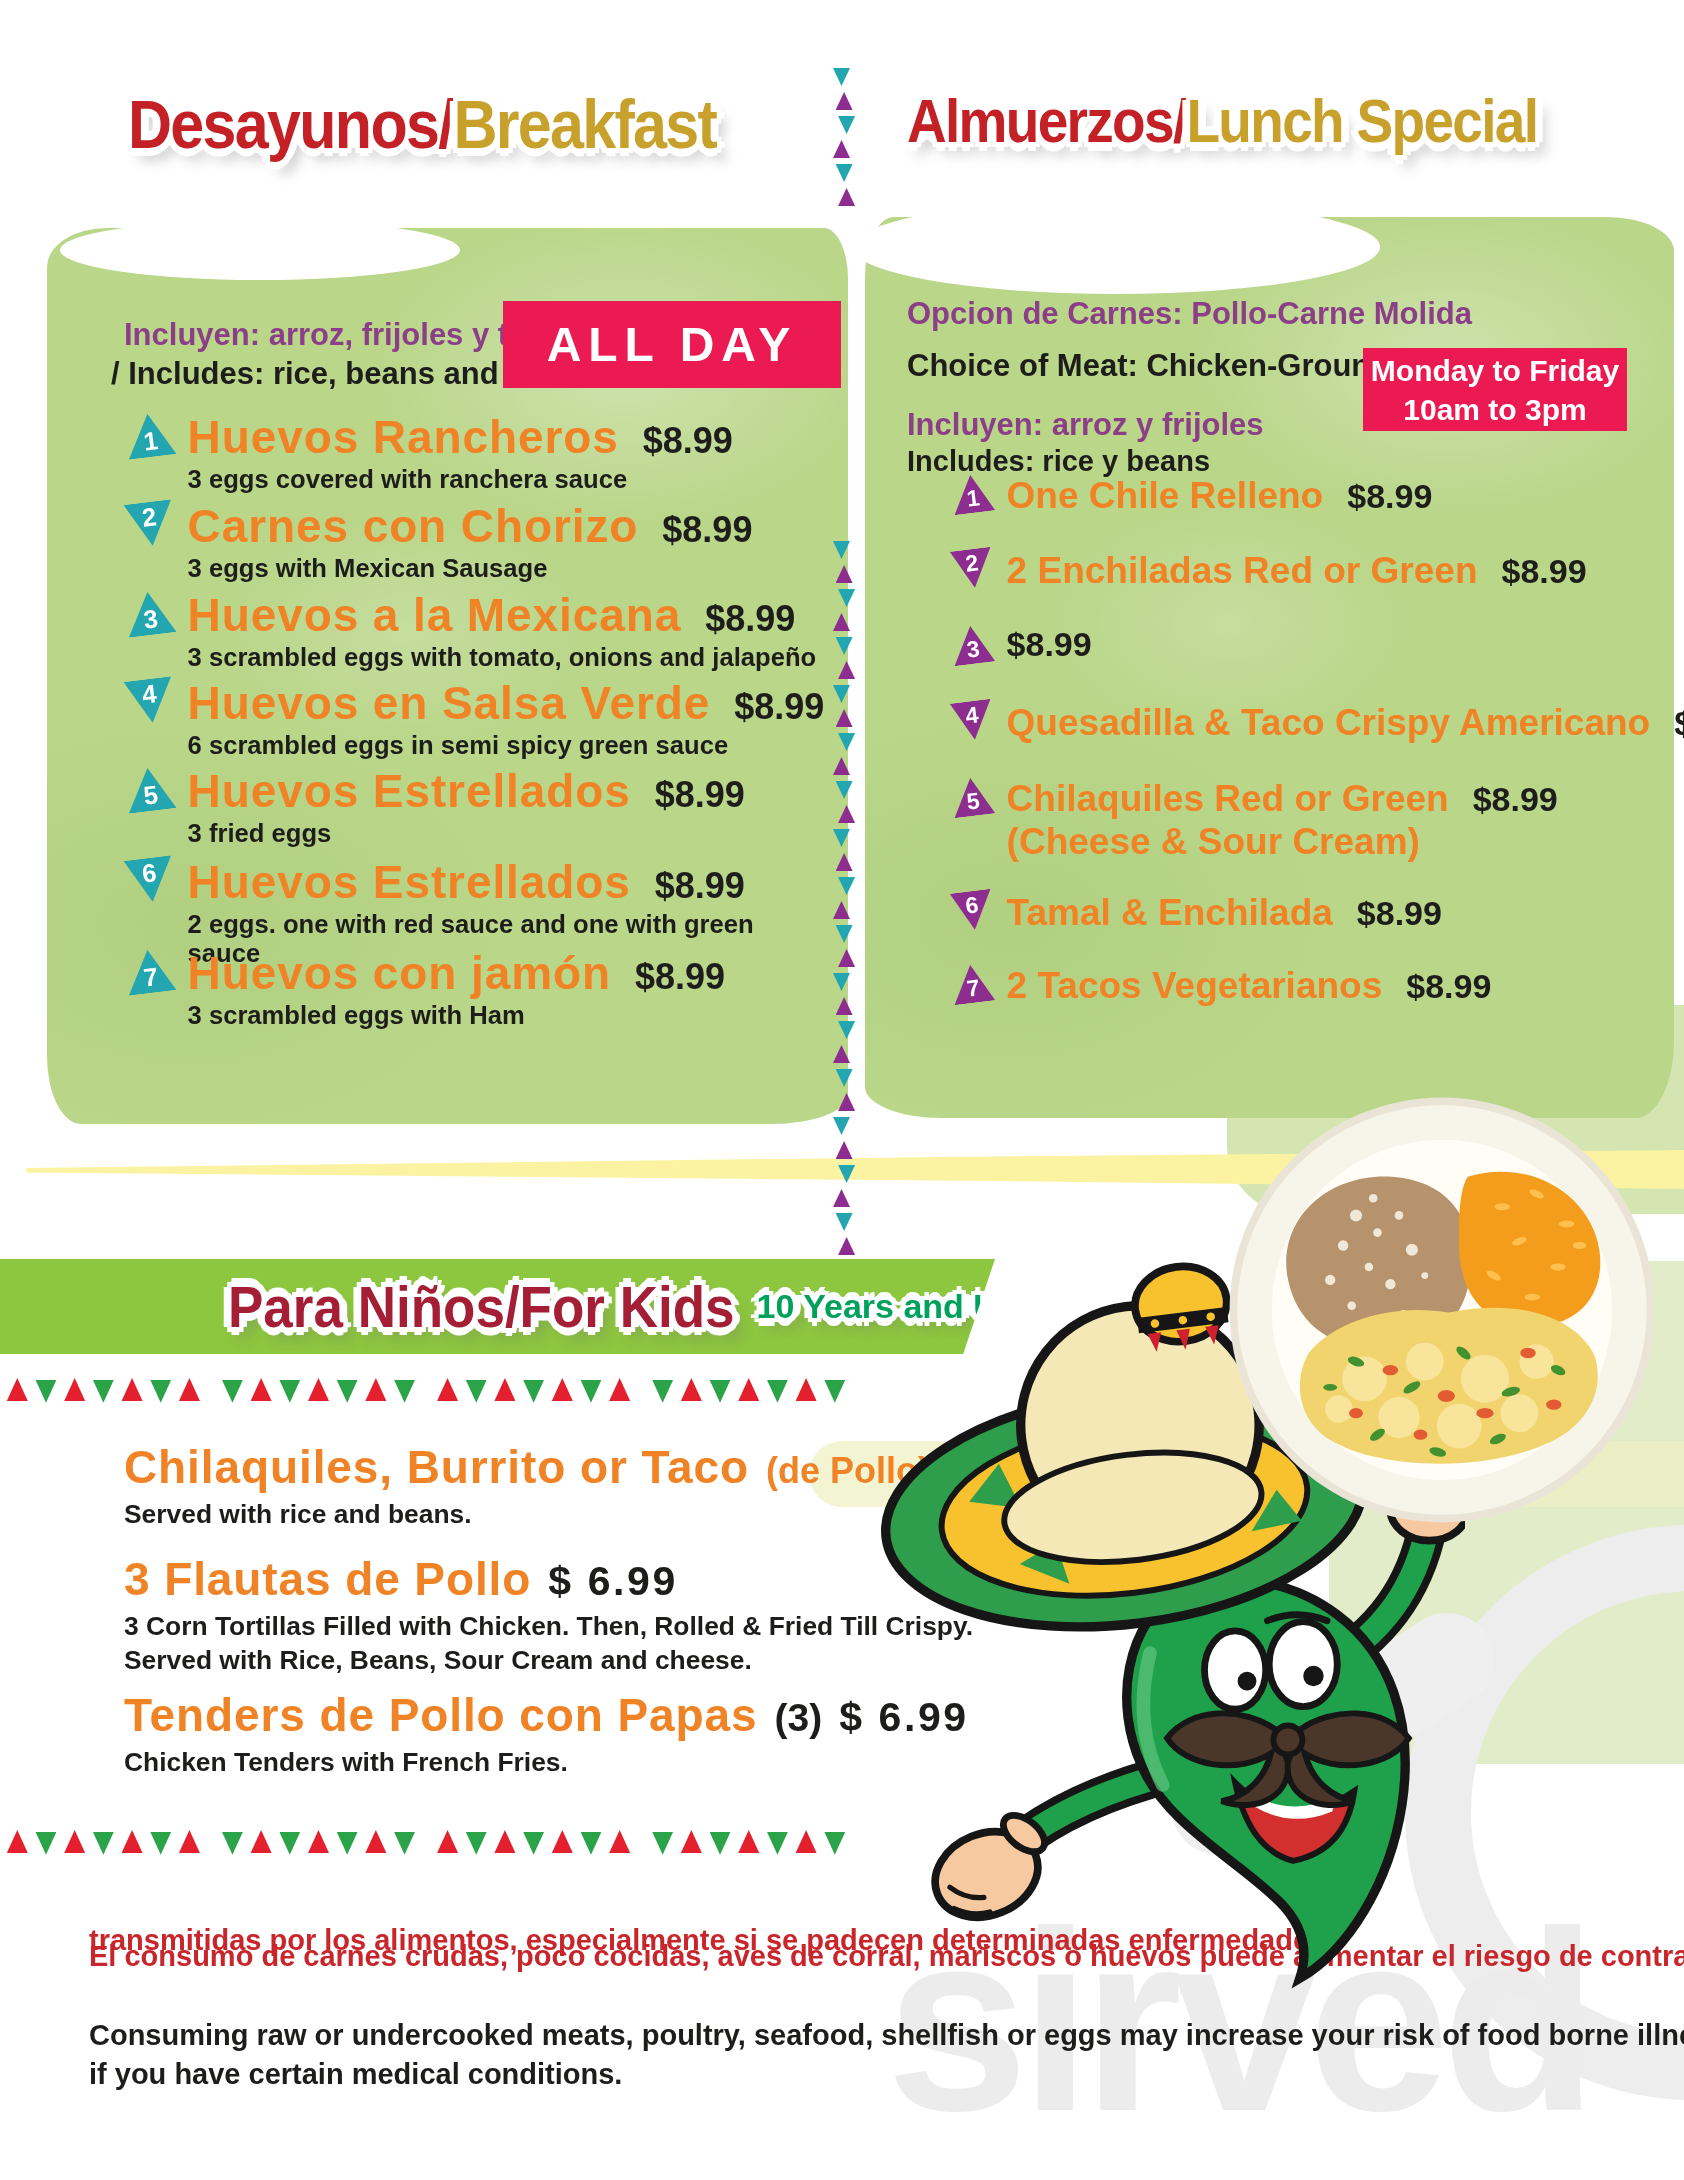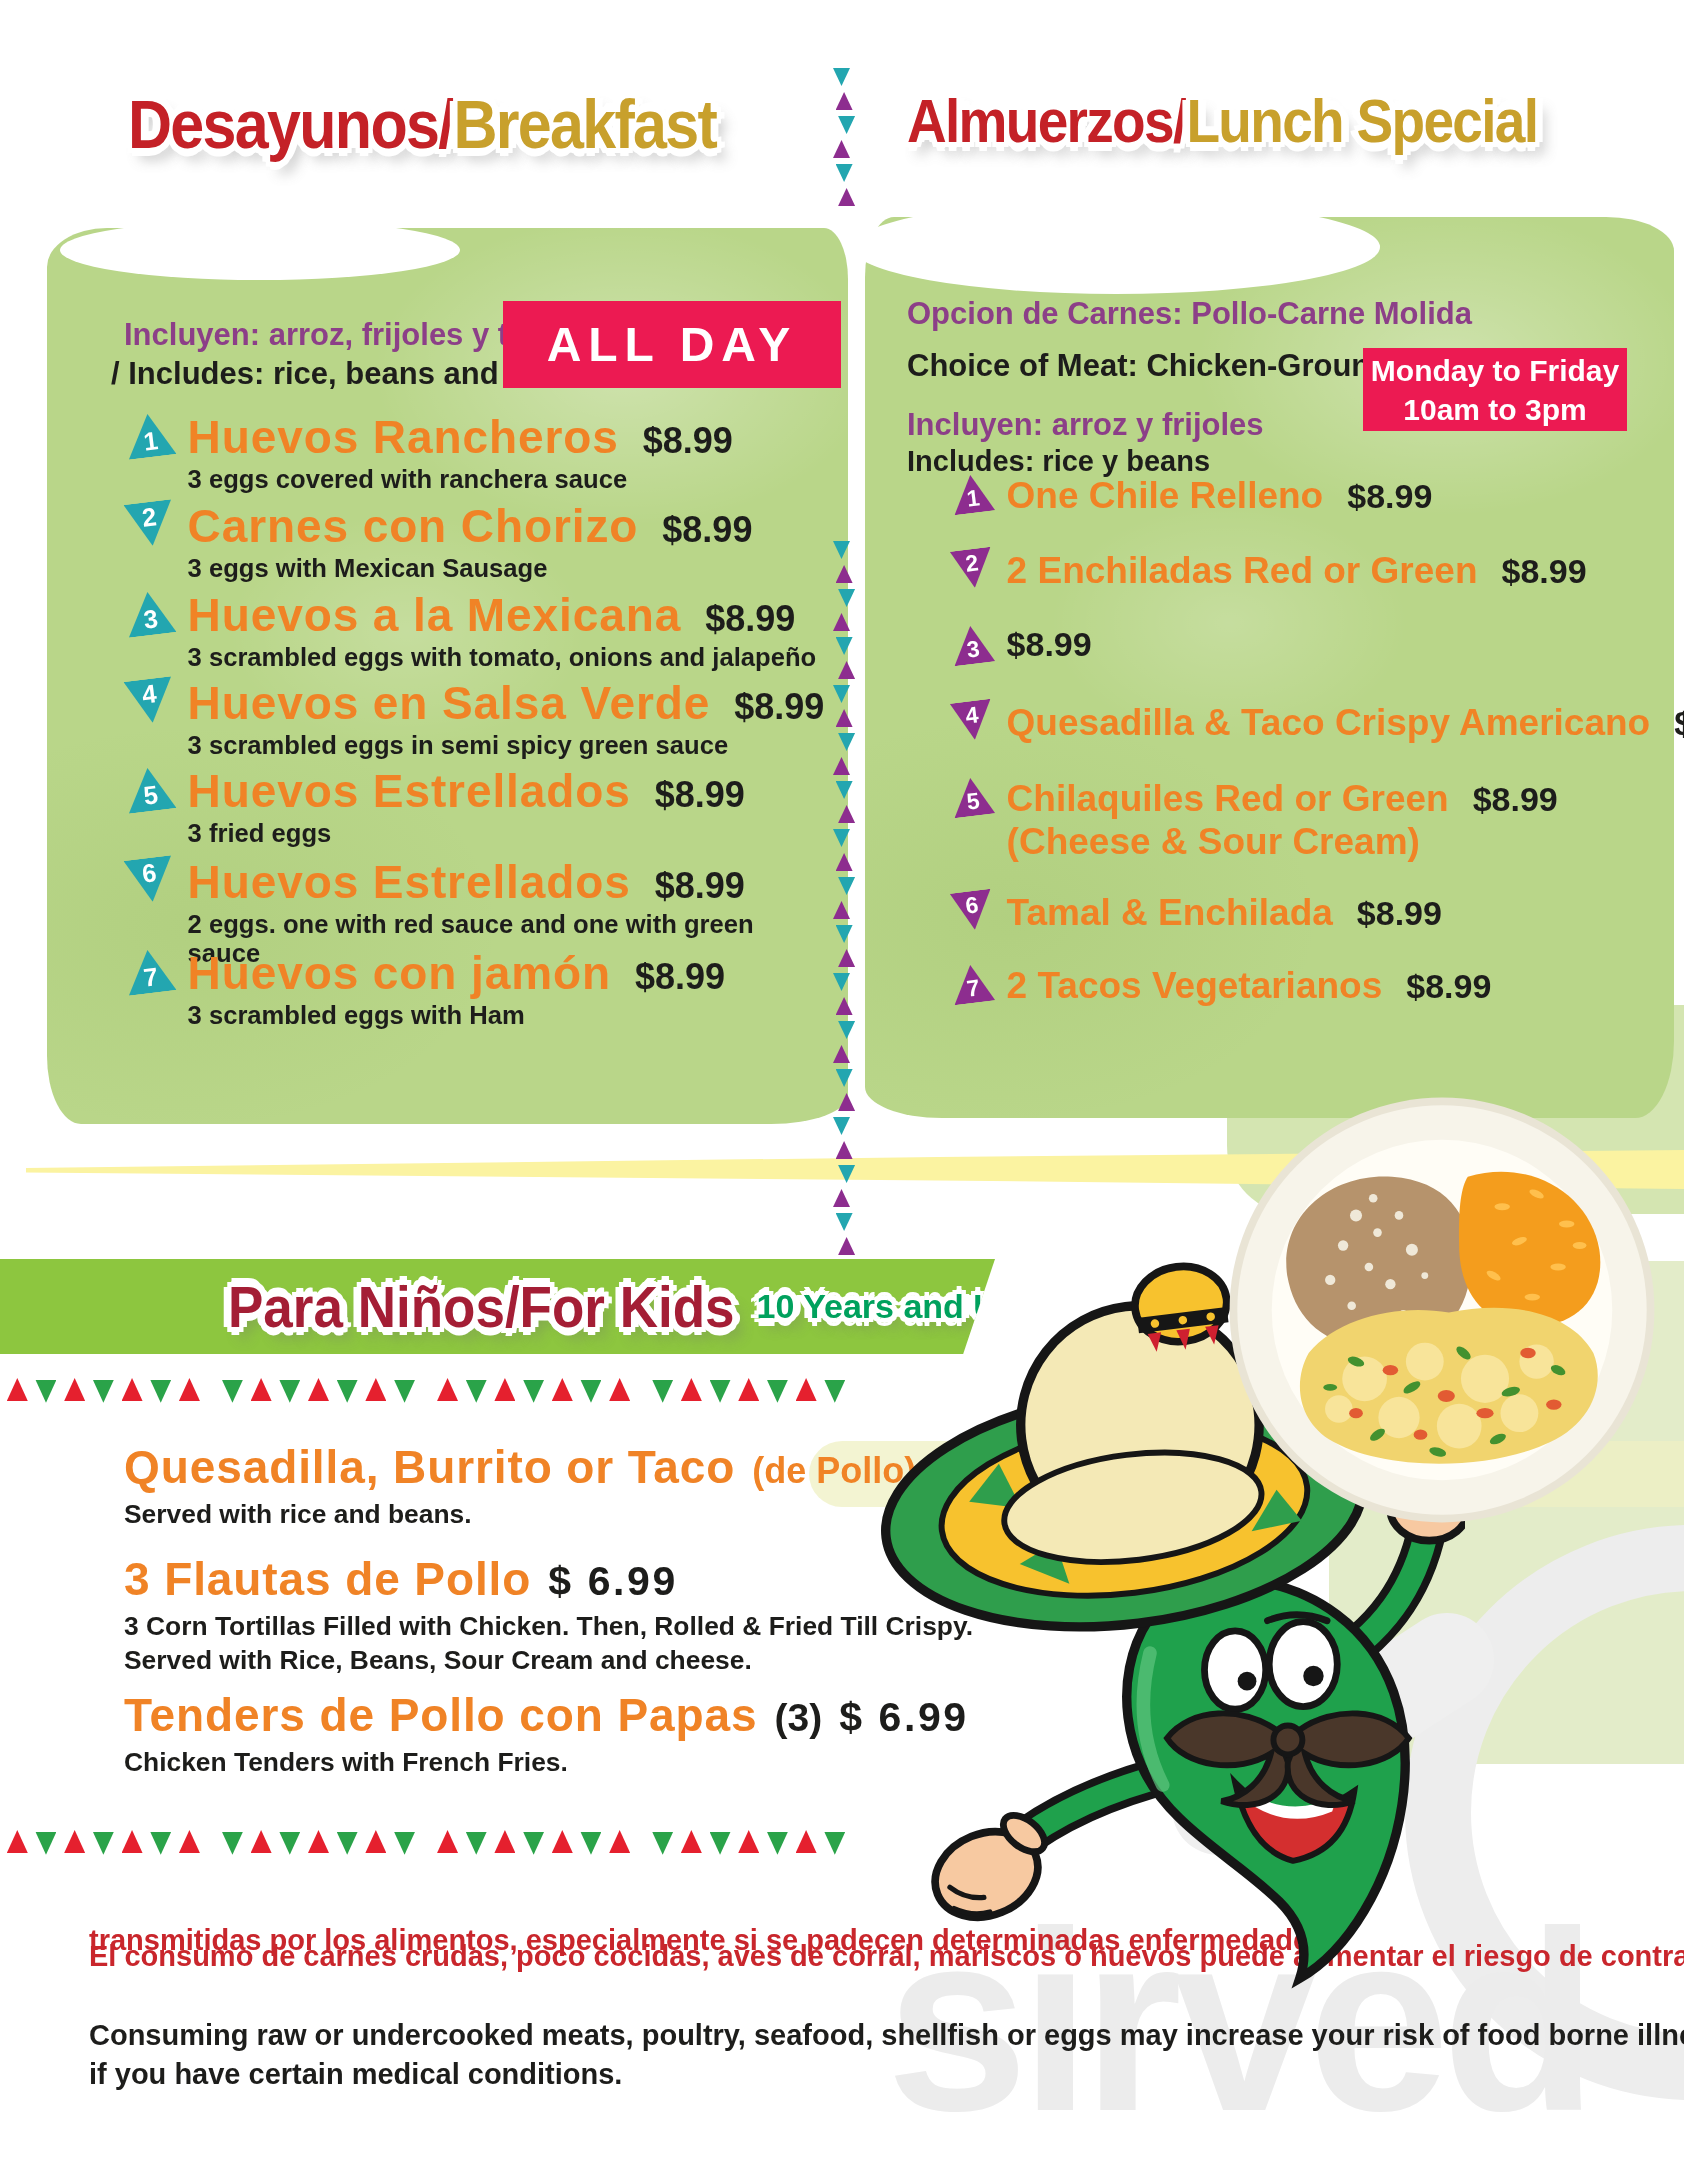--- a/index.html
+++ b/index.html
@@ -166,21 +166,21 @@
   </div>
   <div class="b-item z2" style="top:679px">
     <span class="mk down t">
         <b>4</b>
       </span>
     <div>
         <div class="ihead">
           <span class="i-name">Huevos en Salsa Verde</span>
           <span class="i-price">$8.99</span>
         </div>
-    <div class="i-desc">3 scrambled eggs in semi spicy green sauce</div>
+    <div class="i-desc">6 scrambled eggs in semi spicy green sauce</div>
       </div>
   </div>
   <div class="b-item z2" style="top:767px">
     <span class="mk up t">
         <b>5</b>
       </span>
     <div>
         <div class="ihead">
           <span class="i-name">Huevos Estrellados</span>
           <span class="i-price">$8.99</span>
@@ -410,21 +410,21 @@
       <i class="tri up"></i>
       <i class="tri down"></i>
       <i class="tri up"></i>
       <i class="tri down"></i>
       <i class="tri up"></i>
       <i class="tri down" style="margin-right: 22px;"></i>
     </div>
 
   <div class="k-item z2" style="top:1440px">
     <div class="k-head">
-      <span class="k-name">Quesadilla, Burrito or Taco</span>
+      <span class="k-name">Chilaquiles, Burrito or Taco</span>
       <span class="k-qual">(de Pollo)</span>
       <span class="k-count">(1)</span>
       <span class="k-price">$ 5.99</span>
     </div>
     <div class="k-desc">Served with rice and beans.</div>
   </div>
   <div class="k-item z2" style="top:1552px">
     <div class="k-head">
       <span class="k-name">3 Flautas de Pollo</span>
       <span class="k-price">$ 6.99</span>

